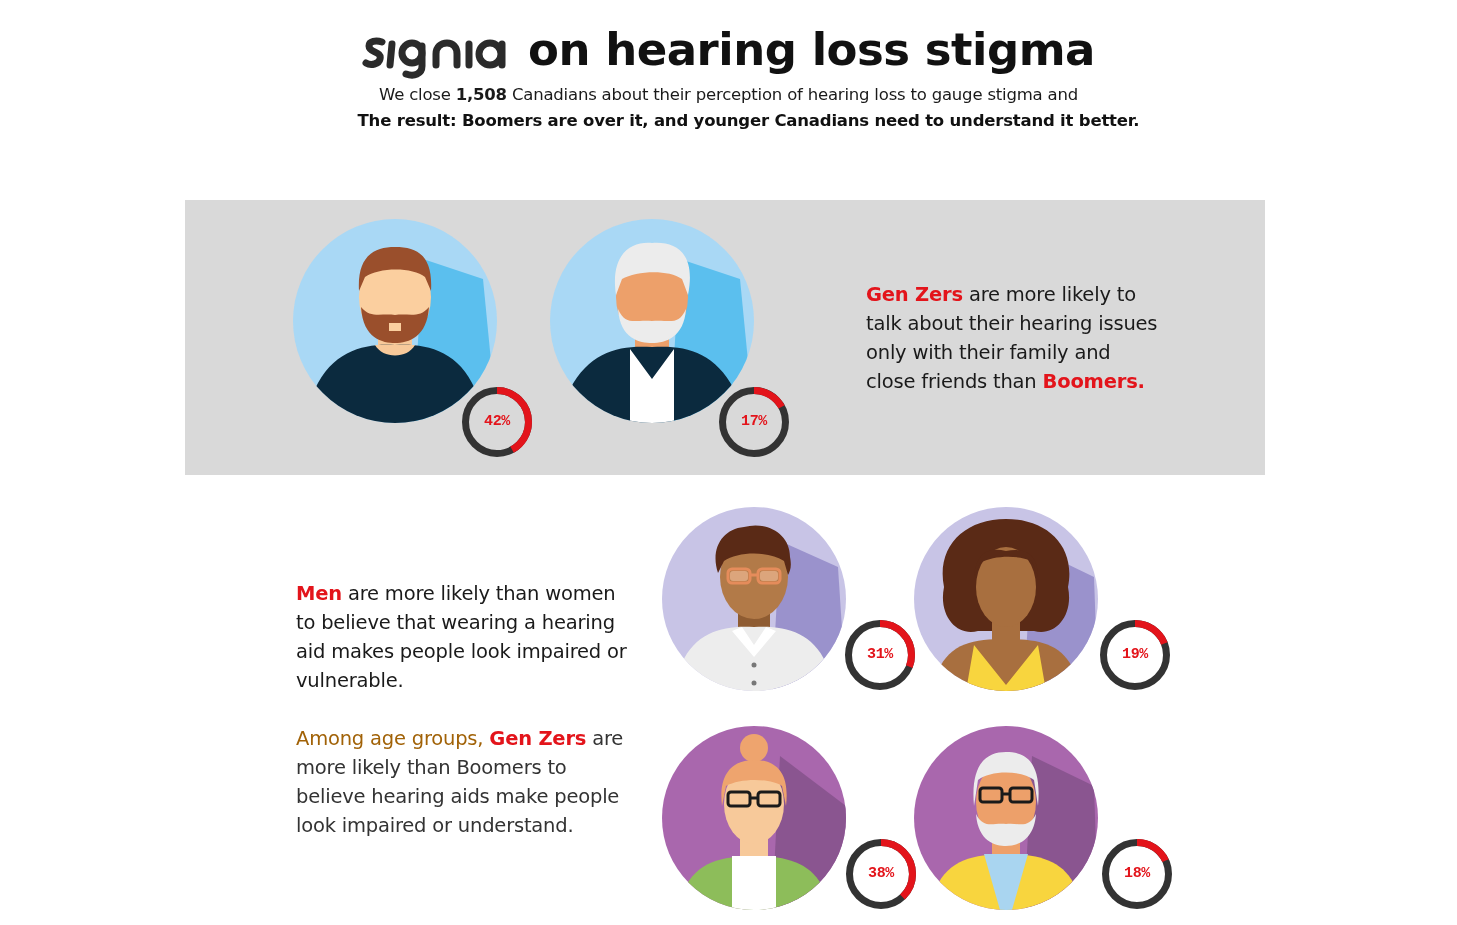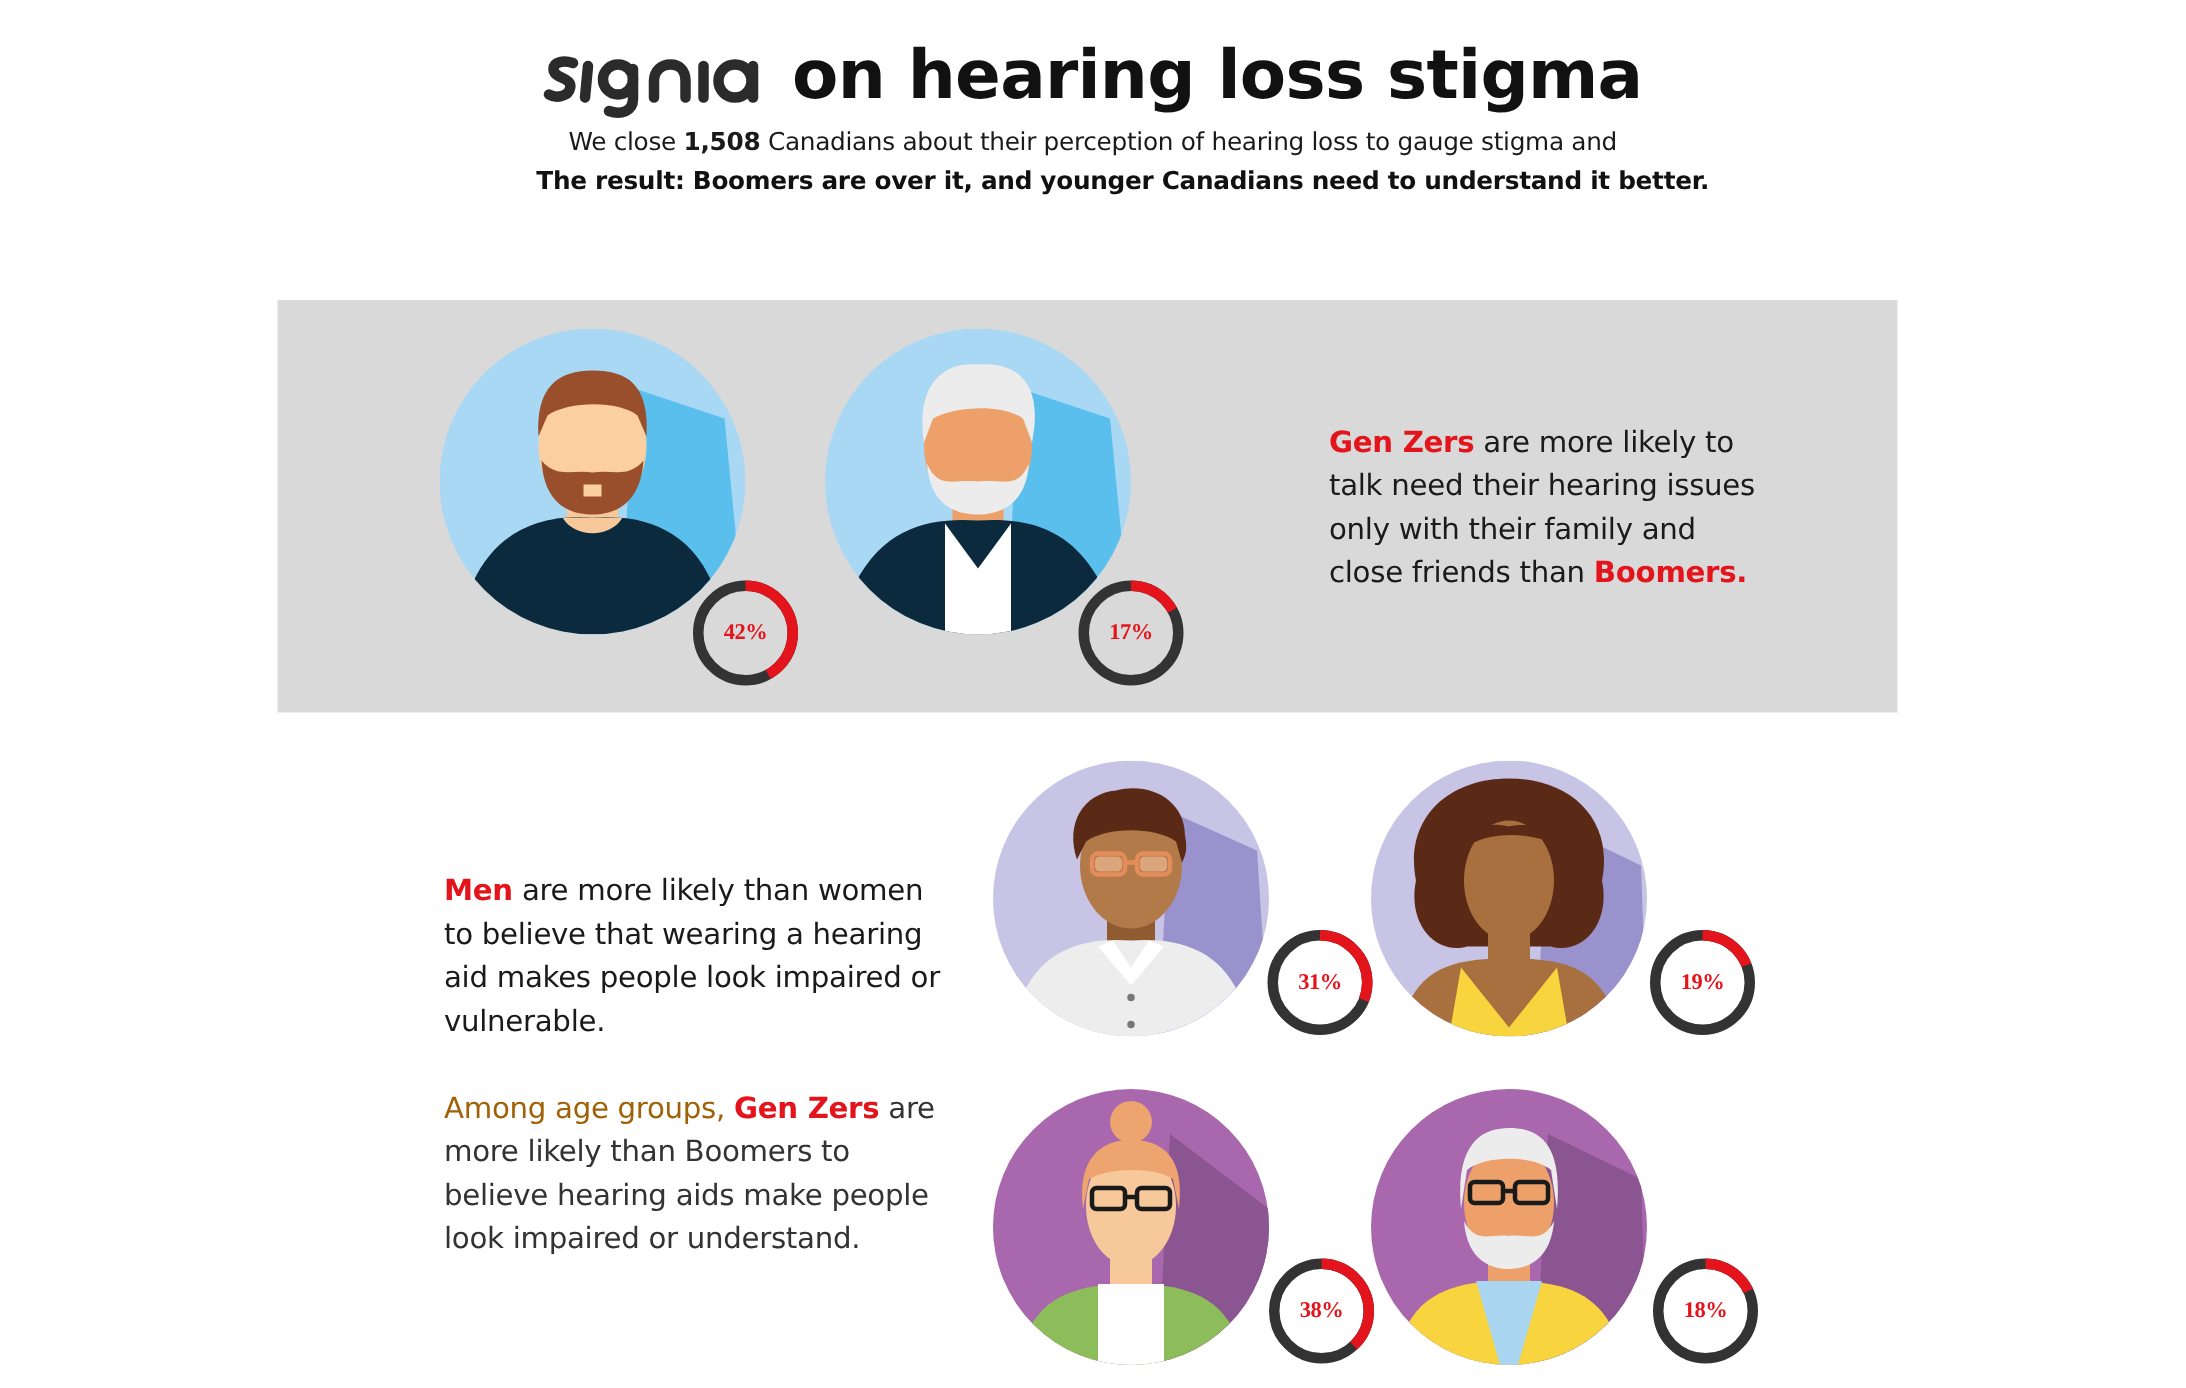--- a/index.html
+++ b/index.html
@@ -14,21 +14,21 @@
   .intro b { font-weight: bold; }
   .result { font-size: 16.5px; line-height: 26px; font-weight: bold; color: #111; letter-spacing: -0.2px; padding-left: 40px; }
 
   .panel { position: absolute; left: 185px; top: 200px; width: 1080px; height: 275px; background: #d9d9d9; }
 
   .avatar { position: absolute; border-radius: 50%; overflow: hidden; }
   .avatar svg { width: 100%; height: 100%; display: block; }
 
   .ring { position: absolute; width: 72px; height: 72px; }
   .ring svg { width: 72px; height: 72px; display: block; }
-  .ring-label { position: absolute; left: 0; top: 0; width: 72px; height: 72px; line-height: 72px; text-align: center; font-weight: bold; font-size: 15px; color: #e3141b; font-family: Liberation Serif, serif; letter-spacing: -0.3px; }
+  .ring-label { position: absolute; left: 0; top: 0; width: 72px; height: 72px; line-height: 72px; text-align: center; font-weight: bold; font-size: 15px; color: #e3141b; font-family: Liberation Mono, monospace; letter-spacing: -0.3px; }
 
   .copy { position: absolute; font-size: 19.5px; line-height: 29px; color: #1a1a1a; letter-spacing: -0.2px; }
   .copy .hl { color: #e3141b; font-weight: bold; }
   .copy.muted { color: #333; }
 </style>
 </head>
 <body>
 
 <div class="header">
   <div class="title-row">
@@ -94,23 +94,23 @@
   </svg>
 </div>
 <div class="ring" style="left:718px; top:386px;">
   <svg viewBox="0 0 72 72">
       <circle cx="36" cy="36" r="31.5" fill="none" stroke="#333" stroke-width="7"></circle>
       <circle cx="36" cy="36" r="31.5" fill="none" stroke="#e3141b" stroke-width="7" stroke-dasharray="33.6 197.9" transform="rotate(-90 36 36)"></circle>
     </svg>
   <div class="ring-label">17%</div>
 </div>
 
-<div class="copy" style="left:866px; top:280px; width:340px;margin-left:20px;">
+<div class="copy" style="left:866px; top:280px; width:340px;">
   <span class="hl">Gen Zers</span><span> are more likely to</span><br>
-  <span>talk need their hearing issues</span><br>
+  <span>talk about their hearing issues</span><br>
   <span>only with their family and</span><br>
   <span>close friends than </span><span class="hl">Boomers.</span>
 </div>
 
 <div class="copy" style="left:296px; top:579px; width:370px;">
   <span class="hl">Men</span><span> are more likely than women</span><br>
   <span>to believe that wearing a hearing</span><br>
   <span>aid makes people look impaired or</span><br>
   <span>vulnerable.</span>
 </div>

